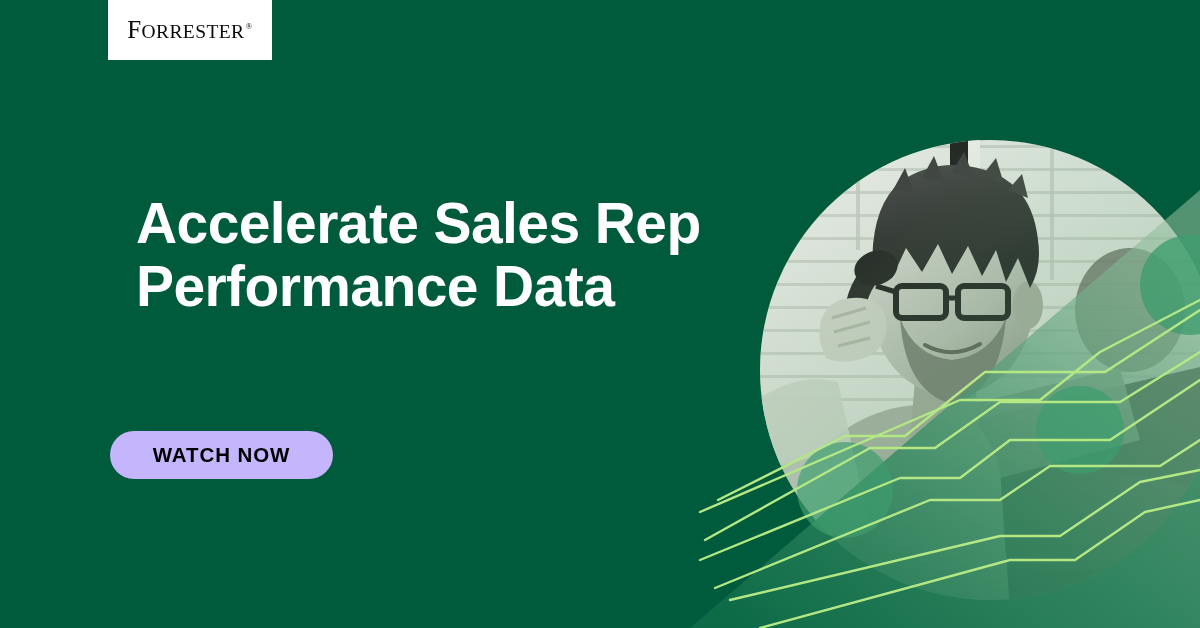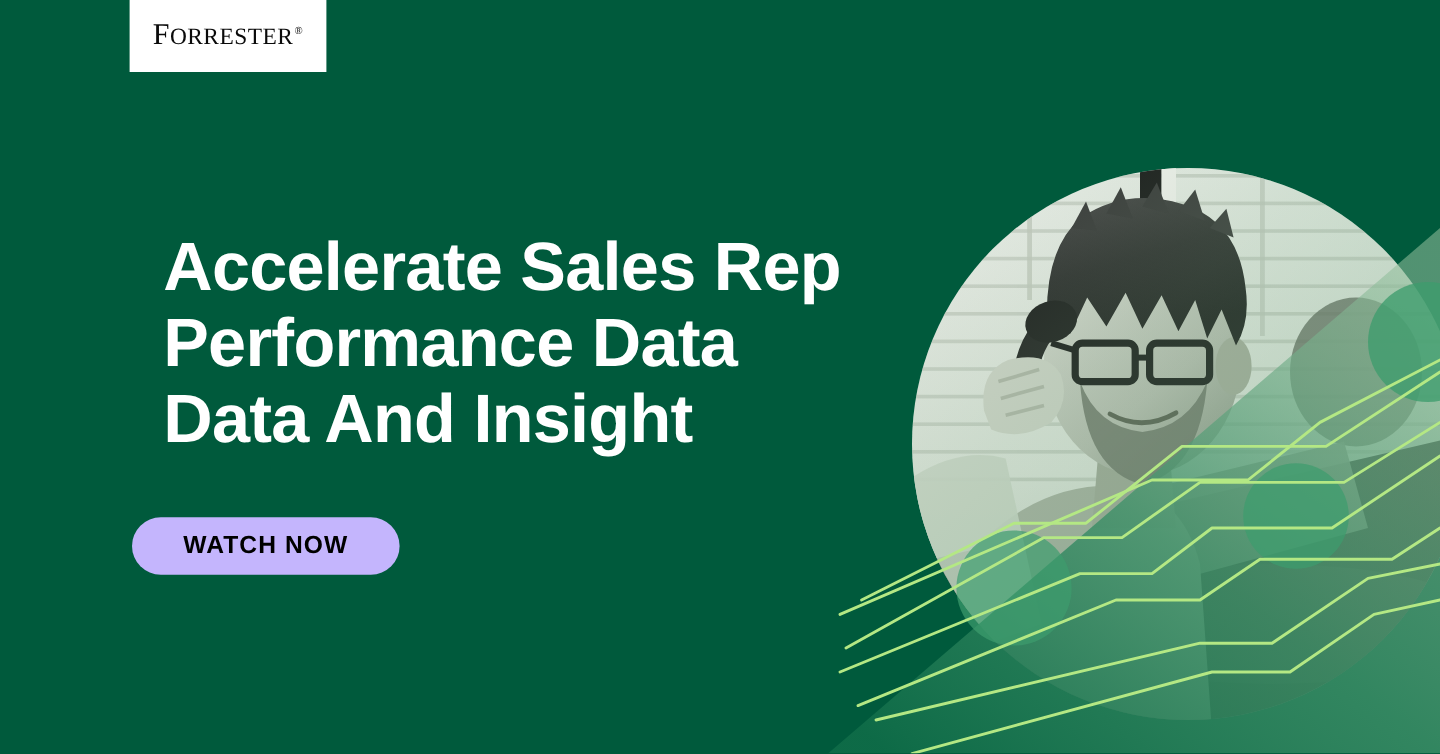--- a/index.html
+++ b/index.html
@@ -246,18 +246,17 @@
   <div id="logo-box">
     <span id="logo-text">
       <span class="big">F</span><span class="sm">ORRESTER</span><span id="logo-reg">®</span>
     </span>
   </div>
 
 
   <h1 id="headline">
     <span class="hl-line">Accelerate Sales Rep</span>
     <span class="hl-line">Performance Data</span>
-    <span class="hl-line">Data And Insight</span>
   </h1>
 
   <button id="cta">WATCH NOW</button>
 
 </div>
 
 </body></html>

